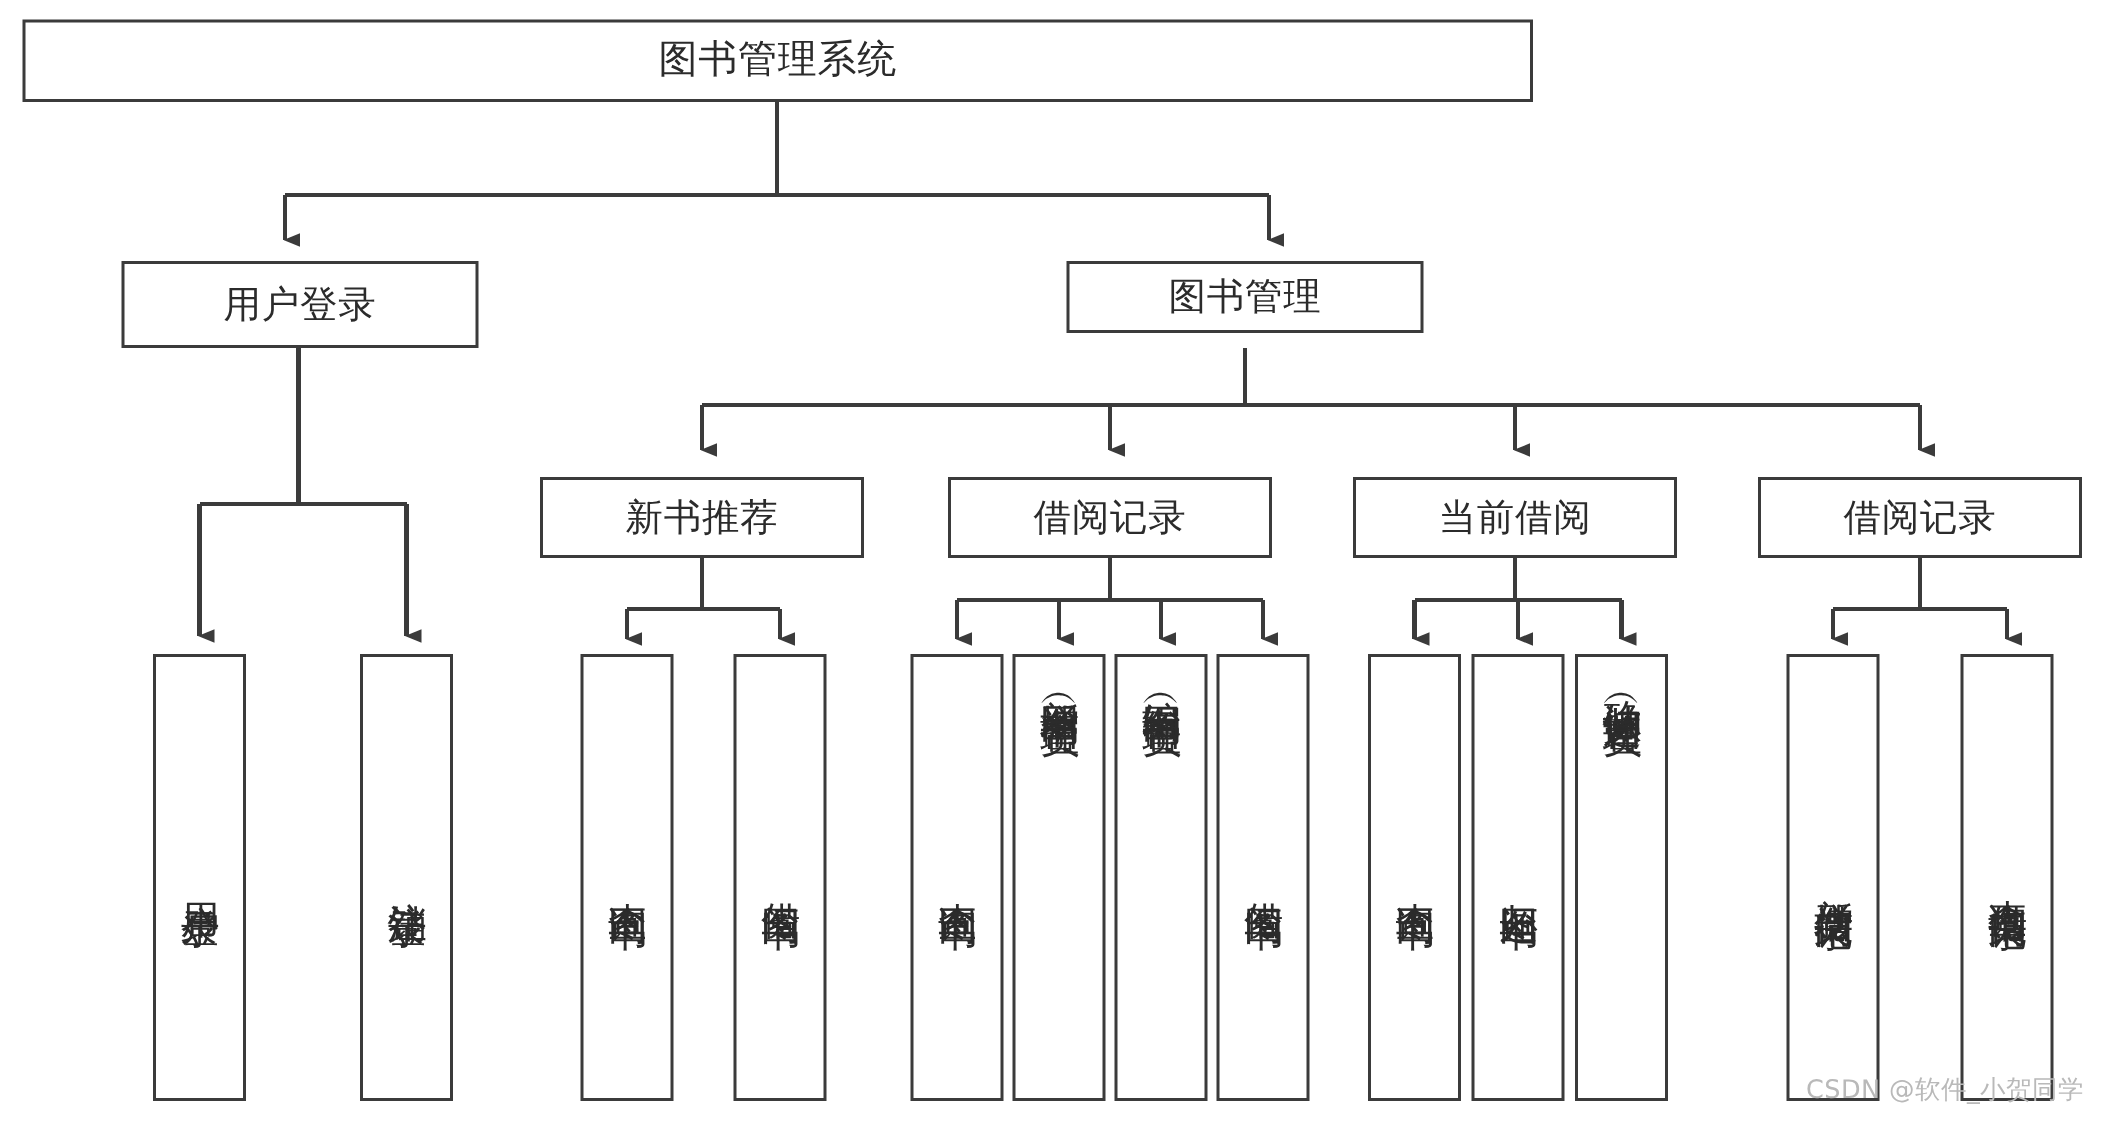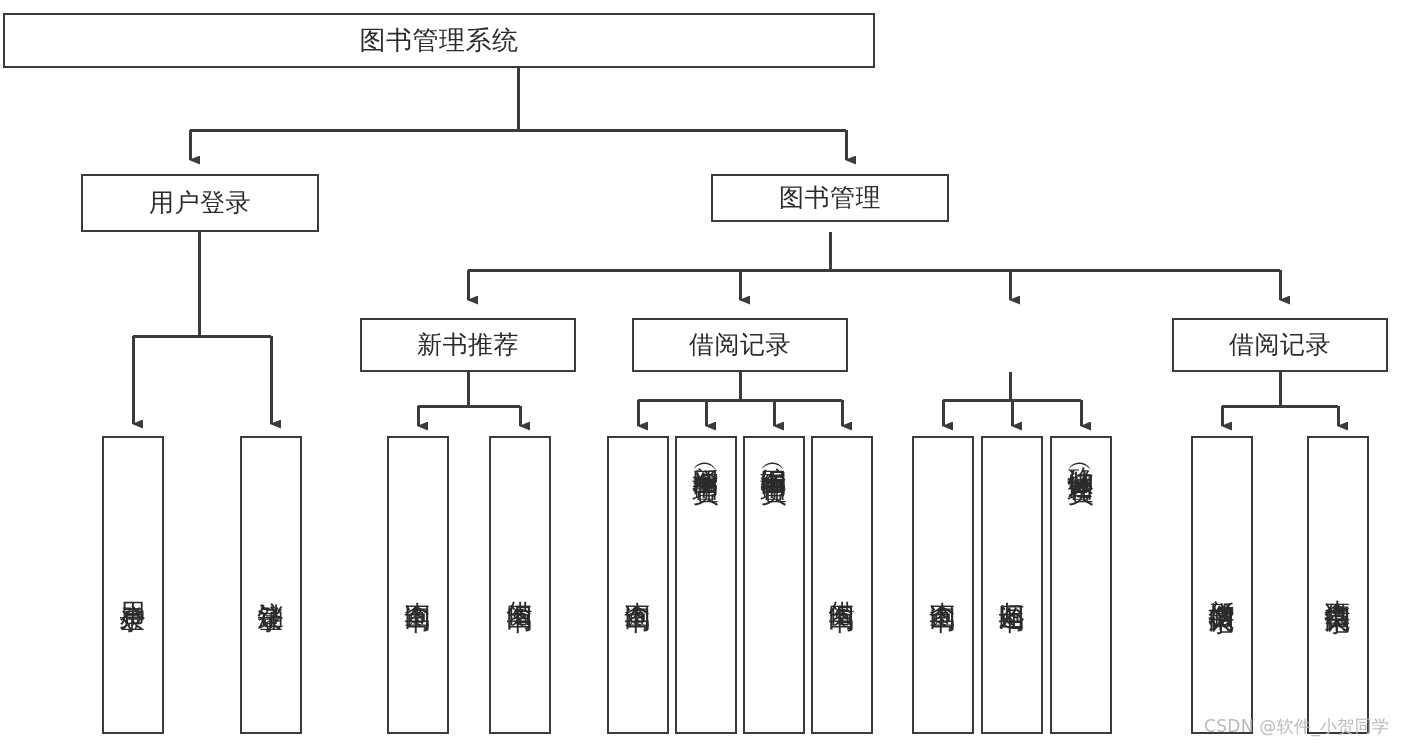--- a/index.html
+++ b/index.html
@@ -129,40 +129,43 @@
       <path d="M1012,400 L1012,426" marker-end="url(#arrowhead)"></path>
       <path d="M1081,400 L1081,426" marker-end="url(#arrowhead)"></path>
 
       <path d="M1280,372 L1280,406"></path>
       <path d="M1222,406 L1338,406"></path>
       <path d="M1222,406 L1222,426" marker-end="url(#arrowhead)"></path>
       <path d="M1338,406 L1338,426" marker-end="url(#arrowhead)"></path>
     </g>
   </svg>
 
-  <div class="node horiz root" style="left:3px; top:13px; width:872px; height:55px;">
+  <div class="node horiz root" style="left:15px; top:13px; width:1007px; height:55px;">
     <span class="node-label">图书管理系统</span>
   </div>
 
   <div class="node horiz" style="left:81px; top:174px; width:238px; height:58px;">
     <span class="node-label">用户登录</span>
   </div>
 
   <div class="node horiz" style="left:711px; top:174px; width:238px; height:48px;">
     <span class="node-label">图书管理</span>
   </div>
 
   <div class="node horiz" style="left:360px; top:318px; width:216px; height:54px;">
     <span class="node-label">新书推荐</span>
   </div>
 
   <div class="node horiz" style="left:632px; top:318px; width:216px; height:54px;">
     <span class="node-label">借阅记录</span>
   </div>
 
+  <div class="node horiz" style="left:902px; top:318px; width:216px; height:54px;">
+    <span class="node-label">当前借阅</span>
+  </div>
 
   <div class="node horiz" style="left:1172px; top:318px; width:216px; height:54px;">
     <span class="node-label">借阅记录</span>
   </div>
 
   <div class="node vert centered" style="left:102px; top:436px; width:62px; height:298px;">
     <span class="node-label">用户登录</span>
   </div>
 
   <div class="node vert centered" style="left:240px; top:436px; width:62px; height:298px;">

